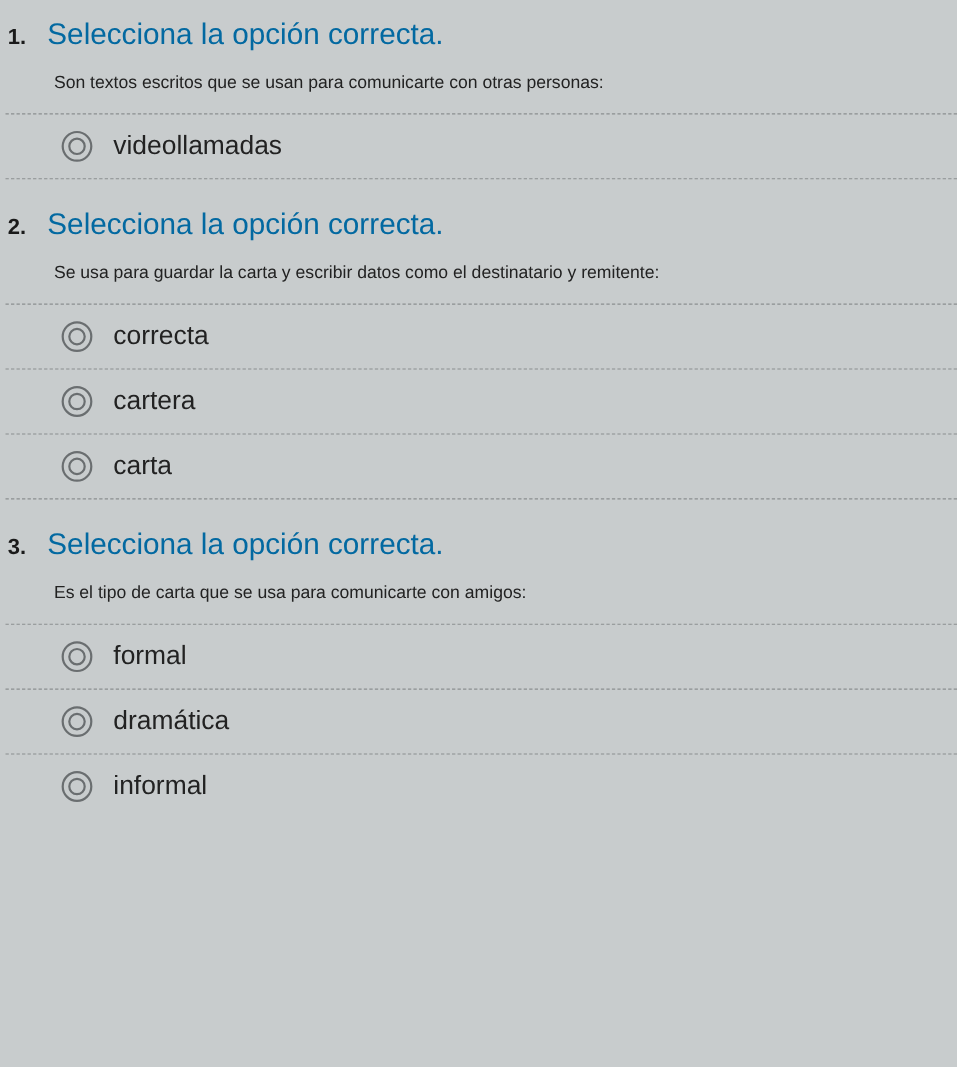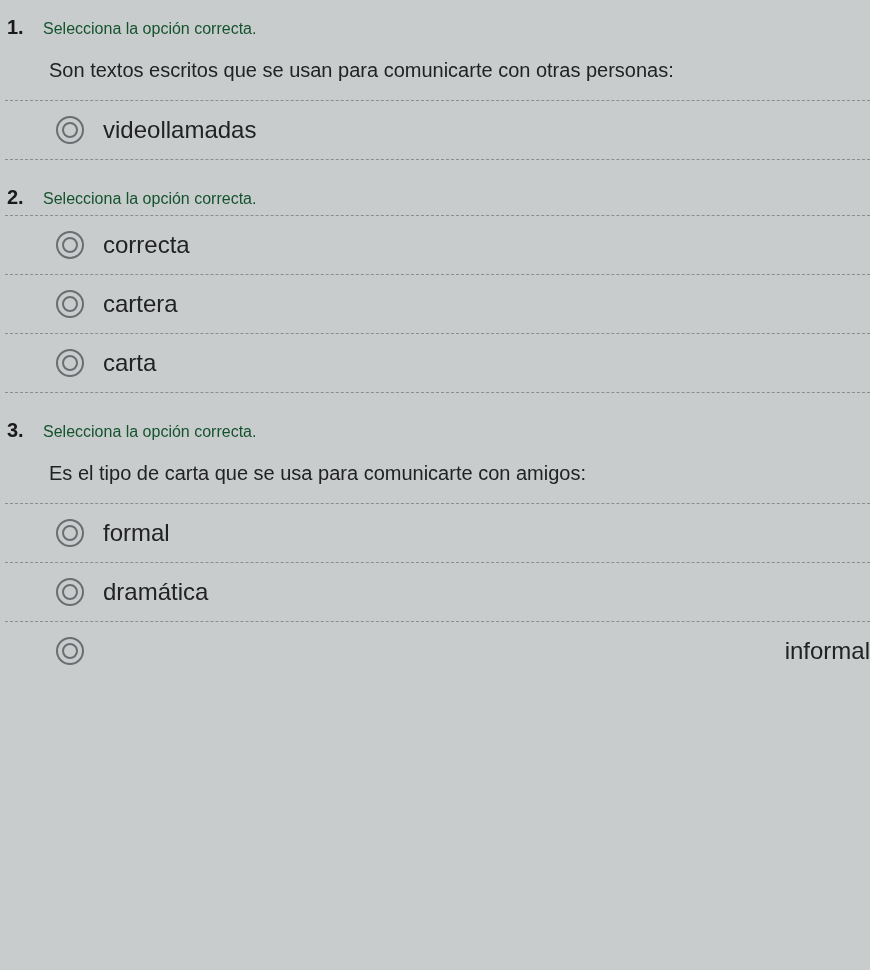--- a/index.html
+++ b/index.html
@@ -25,26 +25,26 @@
     }
     .question-number {
       font-weight: bold;
       font-size: 20px;
       color: #1a1a1a;
       min-width: 38px;
       text-align: left;
       padding-left: 2px;
     }
     .question-instruction {
-      font-size: 16px;
-      color: #14532d;
+      font-size: 27px;
+      color: #0369a1;
     }
     .question-prompt {
       padding: 14px 10px 18px 44px;
-      font-size: 20px;
+      font-size: 16px;
       color: #222;
     }
     .option-row {
       display: flex;
       align-items: center;
       padding: 14px 0 14px 50px;
       border-top: 1px dashed #8a8e90;
     }
     .option-row:last-child {
       border-bottom: 1px dashed #8a8e90;
@@ -81,20 +81,21 @@
     </span>
     <span class="option-label">videollamadas</span>
   </div>
 </div>
 
 <div class="question-block">
   <div class="question-header">
     <span class="question-number">2.</span>
     <span class="question-instruction">Selecciona la opción correcta.</span>
   </div>
+  <div class="question-prompt">Se usa para guardar la carta y escribir datos como el destinatario y remitente:</div>
   <div class="option-row">
     <span class="radio-icon">
       <svg width="30" height="30" viewBox="0 0 30 30">
           <circle cx="15" cy="15" r="13" fill="none" stroke="#6a6e70" stroke-width="2"></circle>
           <circle cx="15" cy="15" r="7" fill="none" stroke="#6a6e70" stroke-width="2"></circle>
         </svg>
     </span>
     <span class="option-label">correcta</span>
   </div>
   <div class="option-row">
@@ -134,21 +135,21 @@
   </div>
   <div class="option-row">
     <span class="radio-icon">
       <svg width="30" height="30" viewBox="0 0 30 30">
           <circle cx="15" cy="15" r="13" fill="none" stroke="#6a6e70" stroke-width="2"></circle>
           <circle cx="15" cy="15" r="7" fill="none" stroke="#6a6e70" stroke-width="2"></circle>
         </svg>
     </span>
     <span class="option-label">dramática</span>
   </div>
-  <div class="option-row" style="border-bottom:none;justify-content:space-between;">
+  <div class="option-row" style="border-bottom:none;">
     <span class="radio-icon">
       <svg width="30" height="30" viewBox="0 0 30 30">
           <circle cx="15" cy="15" r="13" fill="none" stroke="#6a6e70" stroke-width="2"></circle>
           <circle cx="15" cy="15" r="7" fill="none" stroke="#6a6e70" stroke-width="2"></circle>
         </svg>
     </span>
     <span class="option-label">informal</span>
   </div>
 </div>
 

